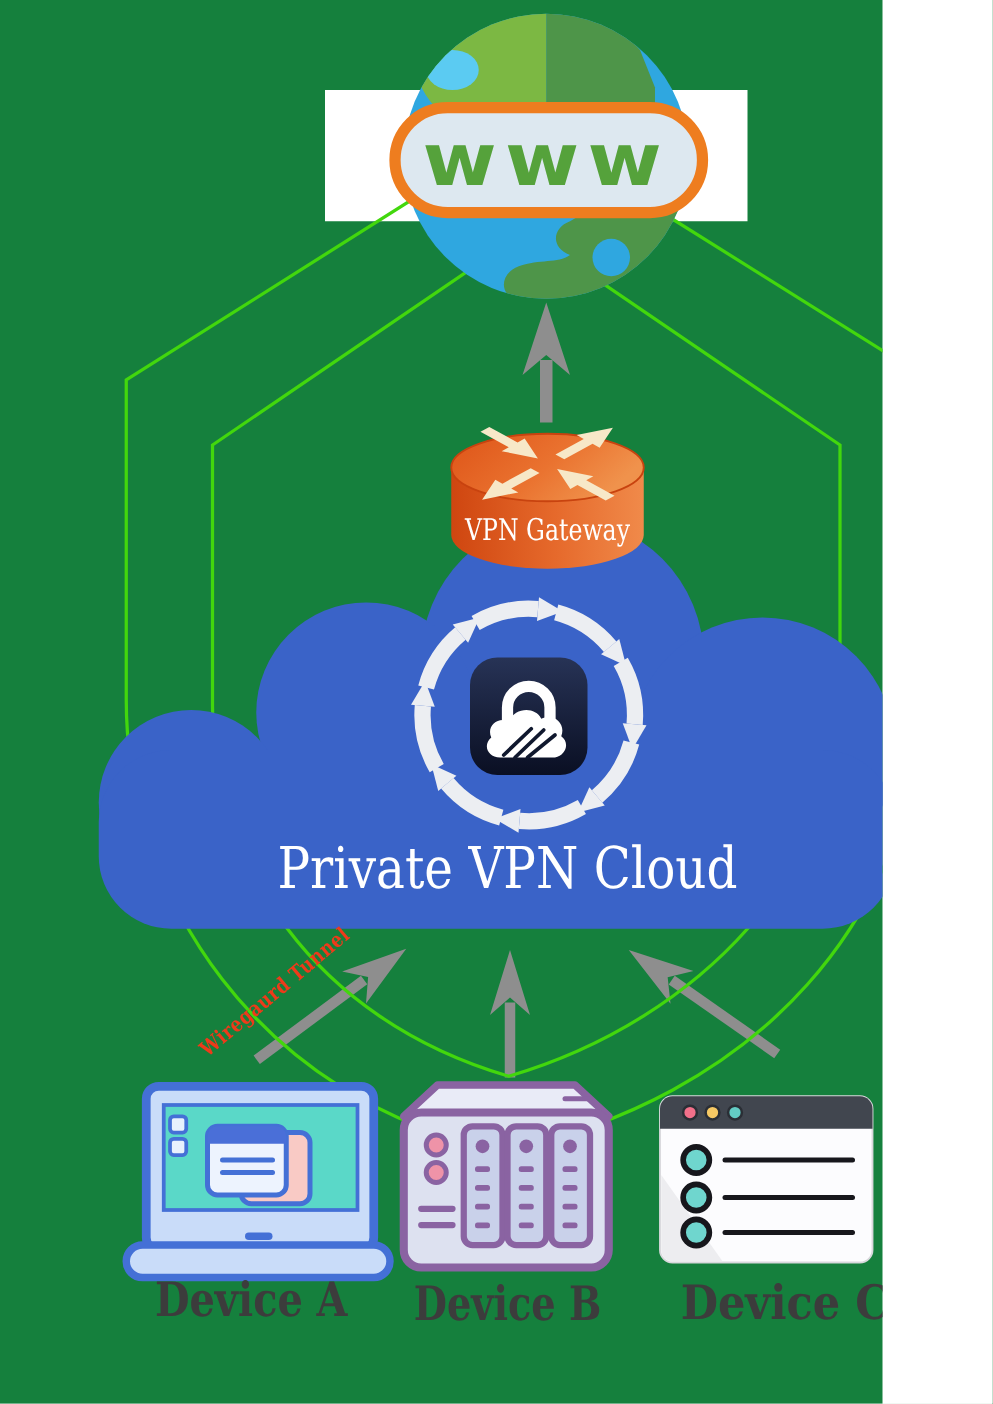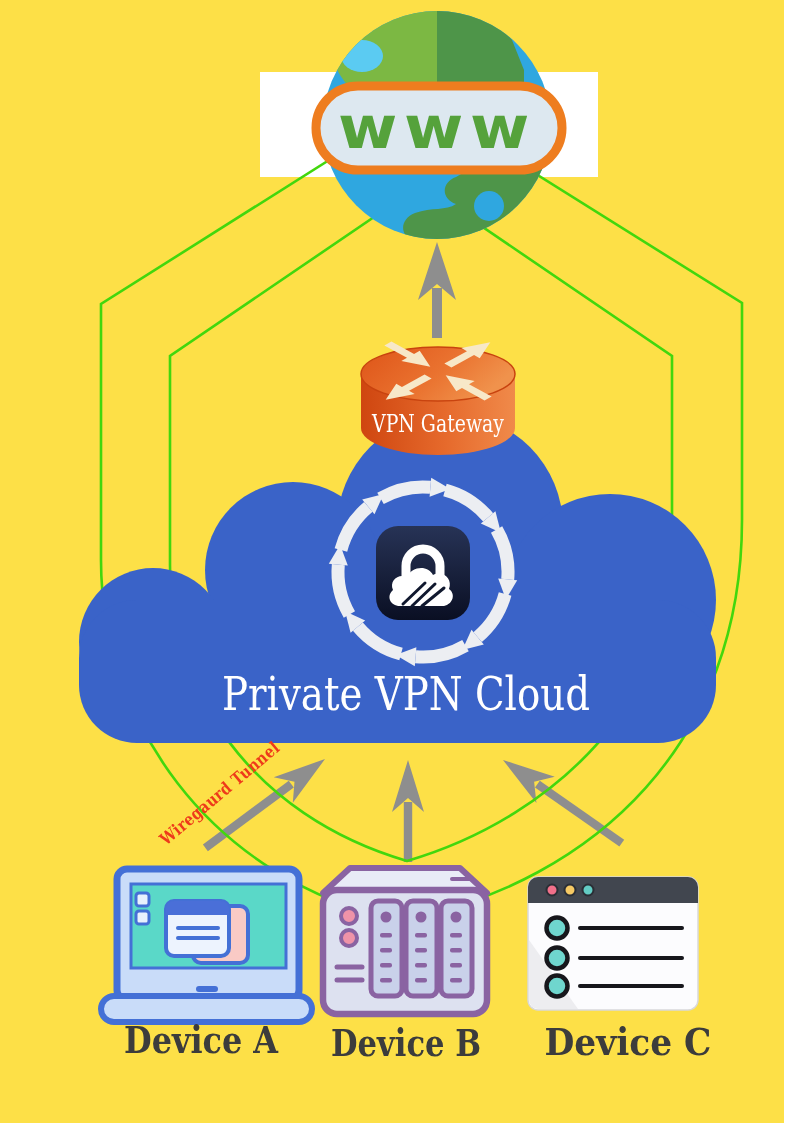--- a/index.html
+++ b/index.html
@@ -1,16 +1,16 @@
 <!DOCTYPE html>
 <html><head>
 <meta charset="utf-8">
 <style>
   html,body{margin:0;padding:0;background:#ffffff;}
-  .canvas{position:relative;width:784px;height:1123px;background:#fde047;overflow:hidden;}
+  .canvas{position:relative;width:706px;height:1123px;background:#15803d;overflow:hidden;}
   svg{display:block;}
   .serif-white{font-family:"DejaVu Serif",serif;fill:#ffffff;}
   .www-text{font-family:"DejaVu Sans",sans-serif;font-weight:700;fill:#55a23b;}
   .tunnel-text{font-family:"DejaVu Serif",serif;font-weight:700;fill:#ee3a1a;}
   .device-label{font-family:"DejaVu Serif",serif;font-weight:700;fill:#3c3c3c;}
 </style>
 </head>
 <body>
 
 <div class="canvas">

